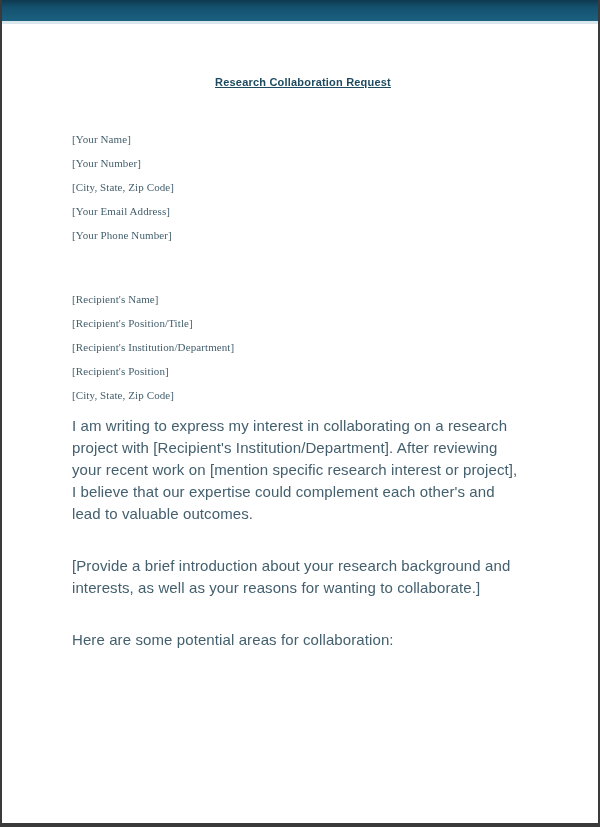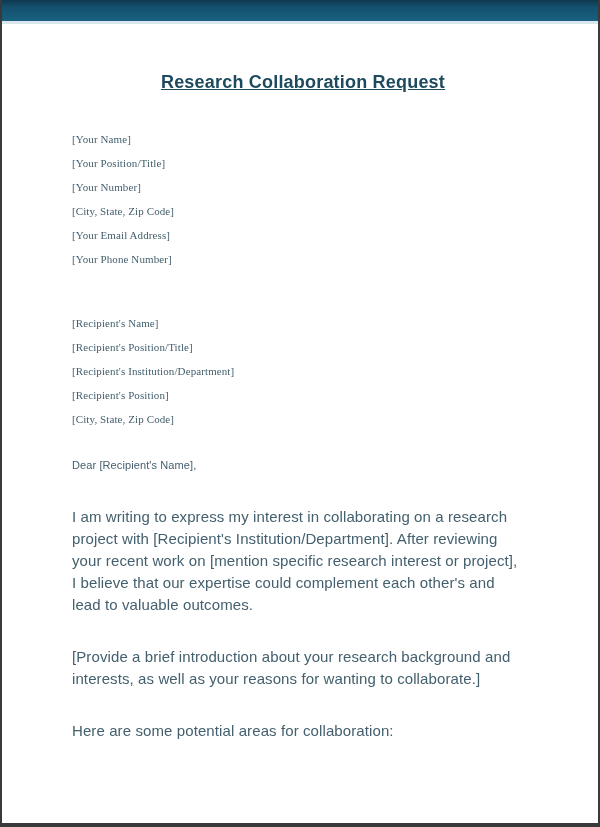--- a/index.html
+++ b/index.html
@@ -28,21 +28,21 @@
     height: 24px;
     width: 100%;
     background: linear-gradient(to bottom, var(--header-bar-dark) 0%, #14516f 35%, #1a607f 100%);
     border-bottom: 3px solid var(--header-underline);
   }
   .content {
     padding: 0 64px 0 70px;
   }
   .page-title {
     margin: 50px 0 0 0;
-    font-size: 18px;
+    font-size: 11px;
     line-height: 16px;
     font-weight: bold;
     text-align: center;
     text-decoration: underline;
     color: var(--title-text);
     letter-spacing: 0.2px;
   }
   .address-block { margin: 0; padding: 0; }
   .sender-block { margin-top: 37px; }
   .recipient-block { margin-top: 40px; }
@@ -75,36 +75,34 @@
 <div class="frame">
 
   <div class="top-bar"></div>
 
   <div class="content">
 
     <h1 class="page-title">Research Collaboration Request</h1>
 
     <div class="address-block sender-block">
       <div class="address-line">[Your Name]</div>
-      <div class="address-line">[Your Position/Title]</div>
       <div class="address-line">[Your Number]</div>
       <div class="address-line">[City, State, Zip Code]</div>
       <div class="address-line">[Your Email Address]</div>
       <div class="address-line">[Your Phone Number]</div>
     </div>
 
     <div class="address-block recipient-block">
       <div class="address-line">[Recipient's Name]</div>
       <div class="address-line">[Recipient's Position/Title]</div>
       <div class="address-line">[Recipient's Institution/Department]</div>
       <div class="address-line">[Recipient's Position]</div>
       <div class="address-line">[City, State, Zip Code]</div>
     </div>
 
-    <p class="salutation">Dear [Recipient's Name],</p>
 
     <p class="para">I am writing to express my interest in collaborating on a research project with [Recipient's Institution/Department]. After reviewing your recent work on [mention specific research interest or project], I believe that our expertise could complement each other's and lead to valuable outcomes.</p>
 
     <p class="para">[Provide a brief introduction about your research background and interests, as well as your reasons for wanting to collaborate.]</p>
 
     <p class="para">Here are some potential areas for collaboration:</p>
 
 
   </div>
 </div>

